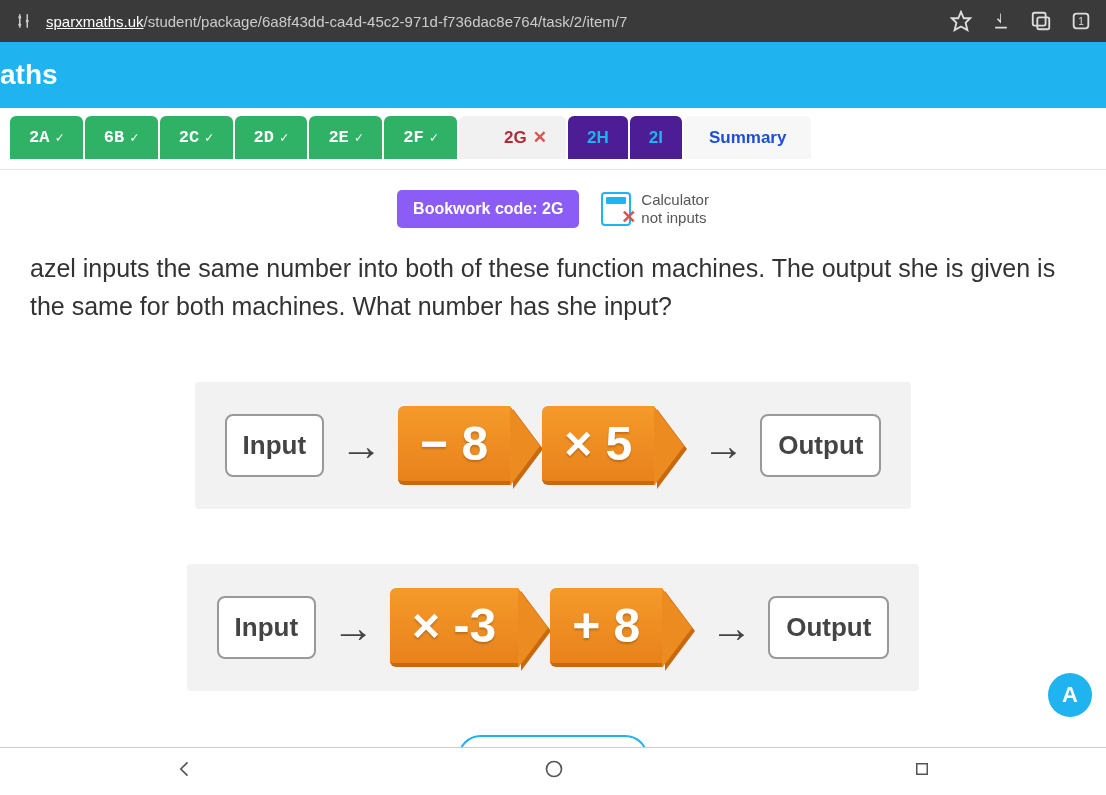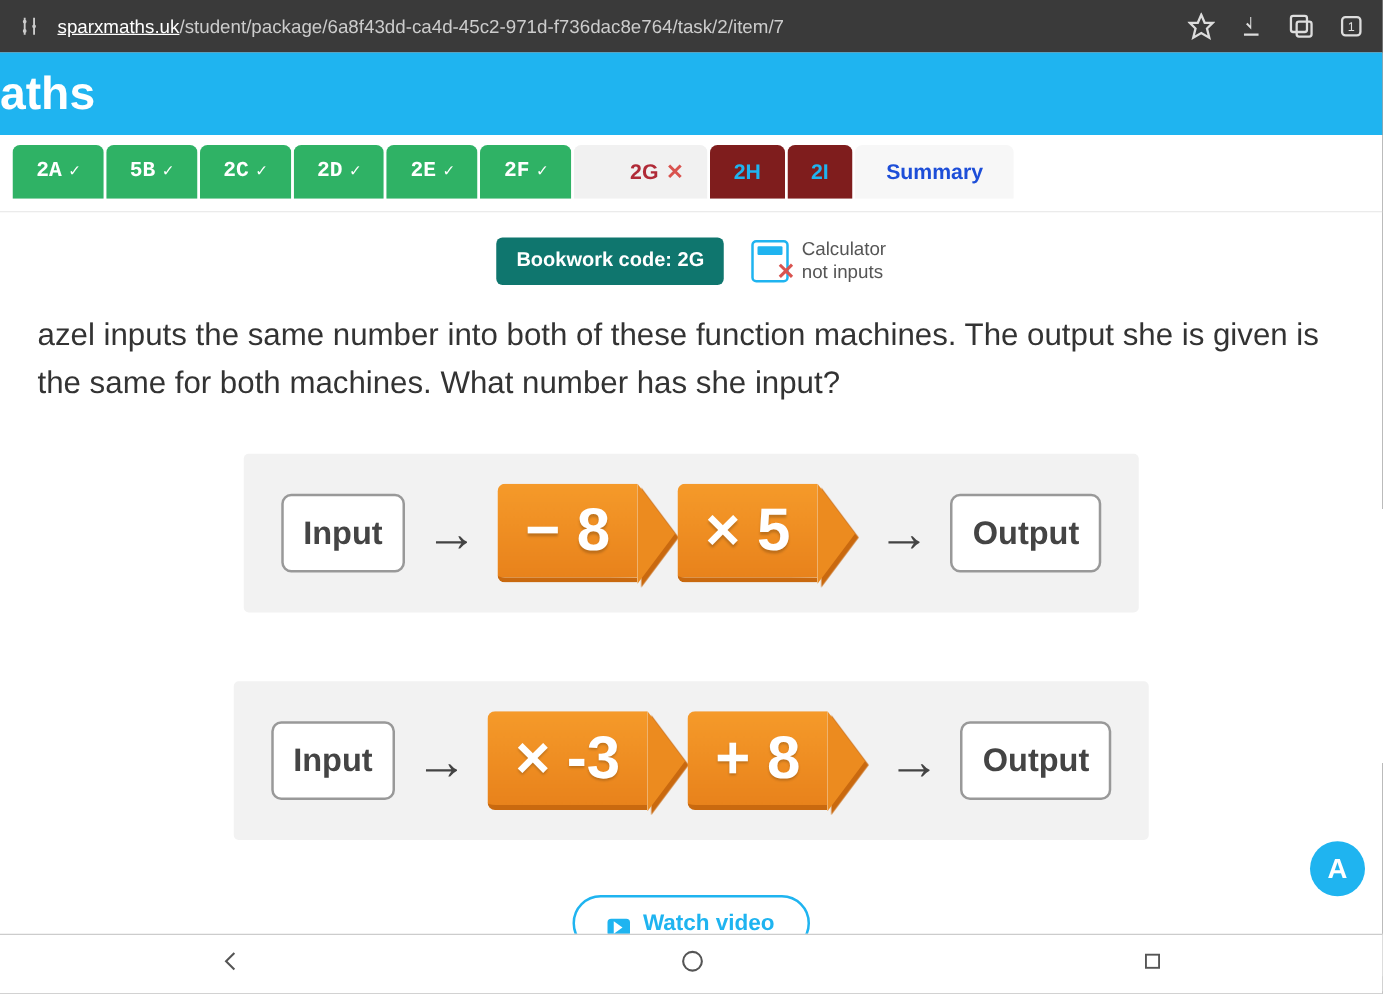--- a/index.html
+++ b/index.html
@@ -7,41 +7,41 @@
     
     .browser-bar { background: #3a3a3a; color: #ccc; padding: 10px 14px; display: flex; align-items: center; gap: 14px; font-size: 15px; }
     .url-bar { flex: 1; display: flex; align-items: center; gap: 10px; }
     .url-text { color: #ccc; }
     .url-text .domain { color: #fff; text-decoration: underline; }
     .browser-icons { display: flex; gap: 18px; align-items: center; }
     .browser-icon { width: 22px; height: 22px; display: flex; align-items: center; justify-content: center; }
     
     .app { background: #fff; height: calc(100% - 44px); }
     .topbar { background: #1fb4f0; color: #fff; display: flex; align-items: center; padding: 0 16px 0 0; height: 66px; justify-content: space-between; }
-    .brand { font-size: 37px; font-weight: 700; padding-left: 0; }
+    .brand { font-size: 28px; font-weight: 700; padding-left: 0; }
     .topbar-right { display: flex; align-items: center; gap: 20px; font-size: 18px; font-weight: 600; }
     
     .tabs { display: flex; gap: 2px; padding: 8px 10px 10px 10px; background: #fff; border-bottom: 1px solid #e5e5e5; }
     .tab { padding: 10px 18px; border-radius: 6px 6px 0 0; font-weight: 700; font-size: 17px; display: flex; align-items: center; gap: 6px; border: 1px solid transparent; }
     .tab.done { background: #2fb265; color: #fff; font-family: Liberation Mono, monospace; }
     .tab.current { background: #f1f1f1; color: #b02a37; padding-left: 44px; }
-    .tab.pending { background: #7f1d1d; color: #1fb4f0; }
+    .tab.pending { background: #4c1d95; color: #1fb4f0; }
     .tab.summary { background: #f7f7f7; color: #1d4ed8; font-weight: 700; padding: 10px 24px; }
     .check { font-size: 14px; }
     .cross { color: #d9534f; font-weight: 900; }
     
     .content { padding: 20px 30px; background: #fff; }
     .meta-row { display: flex; justify-content: center; align-items: center; gap: 22px; margin-bottom: 22px; }
-    .bookwork { background: #0f766e; color: #fff; padding: 10px 16px; border-radius: 5px; font-weight: 700; font-size: 16px; }
+    .bookwork { background: #8b5cf6; color: #fff; padding: 10px 16px; border-radius: 5px; font-weight: 700; font-size: 16px; }
     .calc { display: flex; align-items: center; gap: 10px; color: #555; font-size: 15px; line-height: 1.2; }
     .calc-icon { position: relative; width: 30px; height: 34px; border: 2px solid #1fb4f0; border-radius: 4px; }
     .calc-icon::before { content: ''; position: absolute; top: 3px; left: 3px; right: 3px; height: 7px; background: #1fb4f0; border-radius: 1px; }
     .calc-x { position: absolute; bottom: -5px; right: -7px; color: #d9534f; font-size: 18px; font-weight: 900; }
     
-    .question { font-size: 25px; color: #333; text-align: left; line-height: 1.5; margin: 0 0 38px 0; }
+    .question { font-size: 25px; color: #333; text-align: left; line-height: 1.5; margin: 0 0 57px 0; }
     
     .machines { display: flex; flex-direction: column; gap: 55px; align-items: center; text-align: right; }
     .machine { background: #f2f2f2; padding: 24px 30px; border-radius: 4px; display: flex; align-items: center; gap: 16px; }
     .io-box { background: #fff; border: 2px solid #999; border-radius: 8px; padding: 14px 16px; font-size: 26px; font-weight: 700; color: #444; }
     .arrow { font-size: 42px; color: #444; font-weight: 900; }
     
     .op-group { display: flex; }
     .op { background: linear-gradient(#f59a2a, #e8821b); color: #fff; font-size: 48px; font-weight: 700; padding: 10px 22px 10px 22px; position: relative; text-shadow: 0 2px 2px rgba(0,0,0,0.2); border-radius: 6px 0 0 6px; display: flex; align-items: center; margin-right: 32px; border-bottom: 4px solid #c9690f; }
     .op::after { content: ''; position: absolute; right: -30px; top: 0; bottom: 0; width: 0; height: 0; border-top: 40px solid transparent; border-bottom: 40px solid transparent; border-left: 30px solid #ec8b1f; filter: drop-shadow(3px 3px 0 #c9690f); }
     
@@ -100,21 +100,21 @@
   <div class="topbar">
     <div class="brand">aths</div>
   </div>
 
   <div class="tabs">
     <div class="tab done">
         <span>2A</span>
         <span class="check">✓</span>
       </div>
     <div class="tab done">
-        <span>5B</span>
+        <span>6B</span>
         <span class="check">✓</span>
       </div>
     <div class="tab done">
         <span>2C</span>
         <span class="check">✓</span>
       </div>
     <div class="tab done">
         <span>2D</span>
         <span class="check">✓</span>
       </div>

